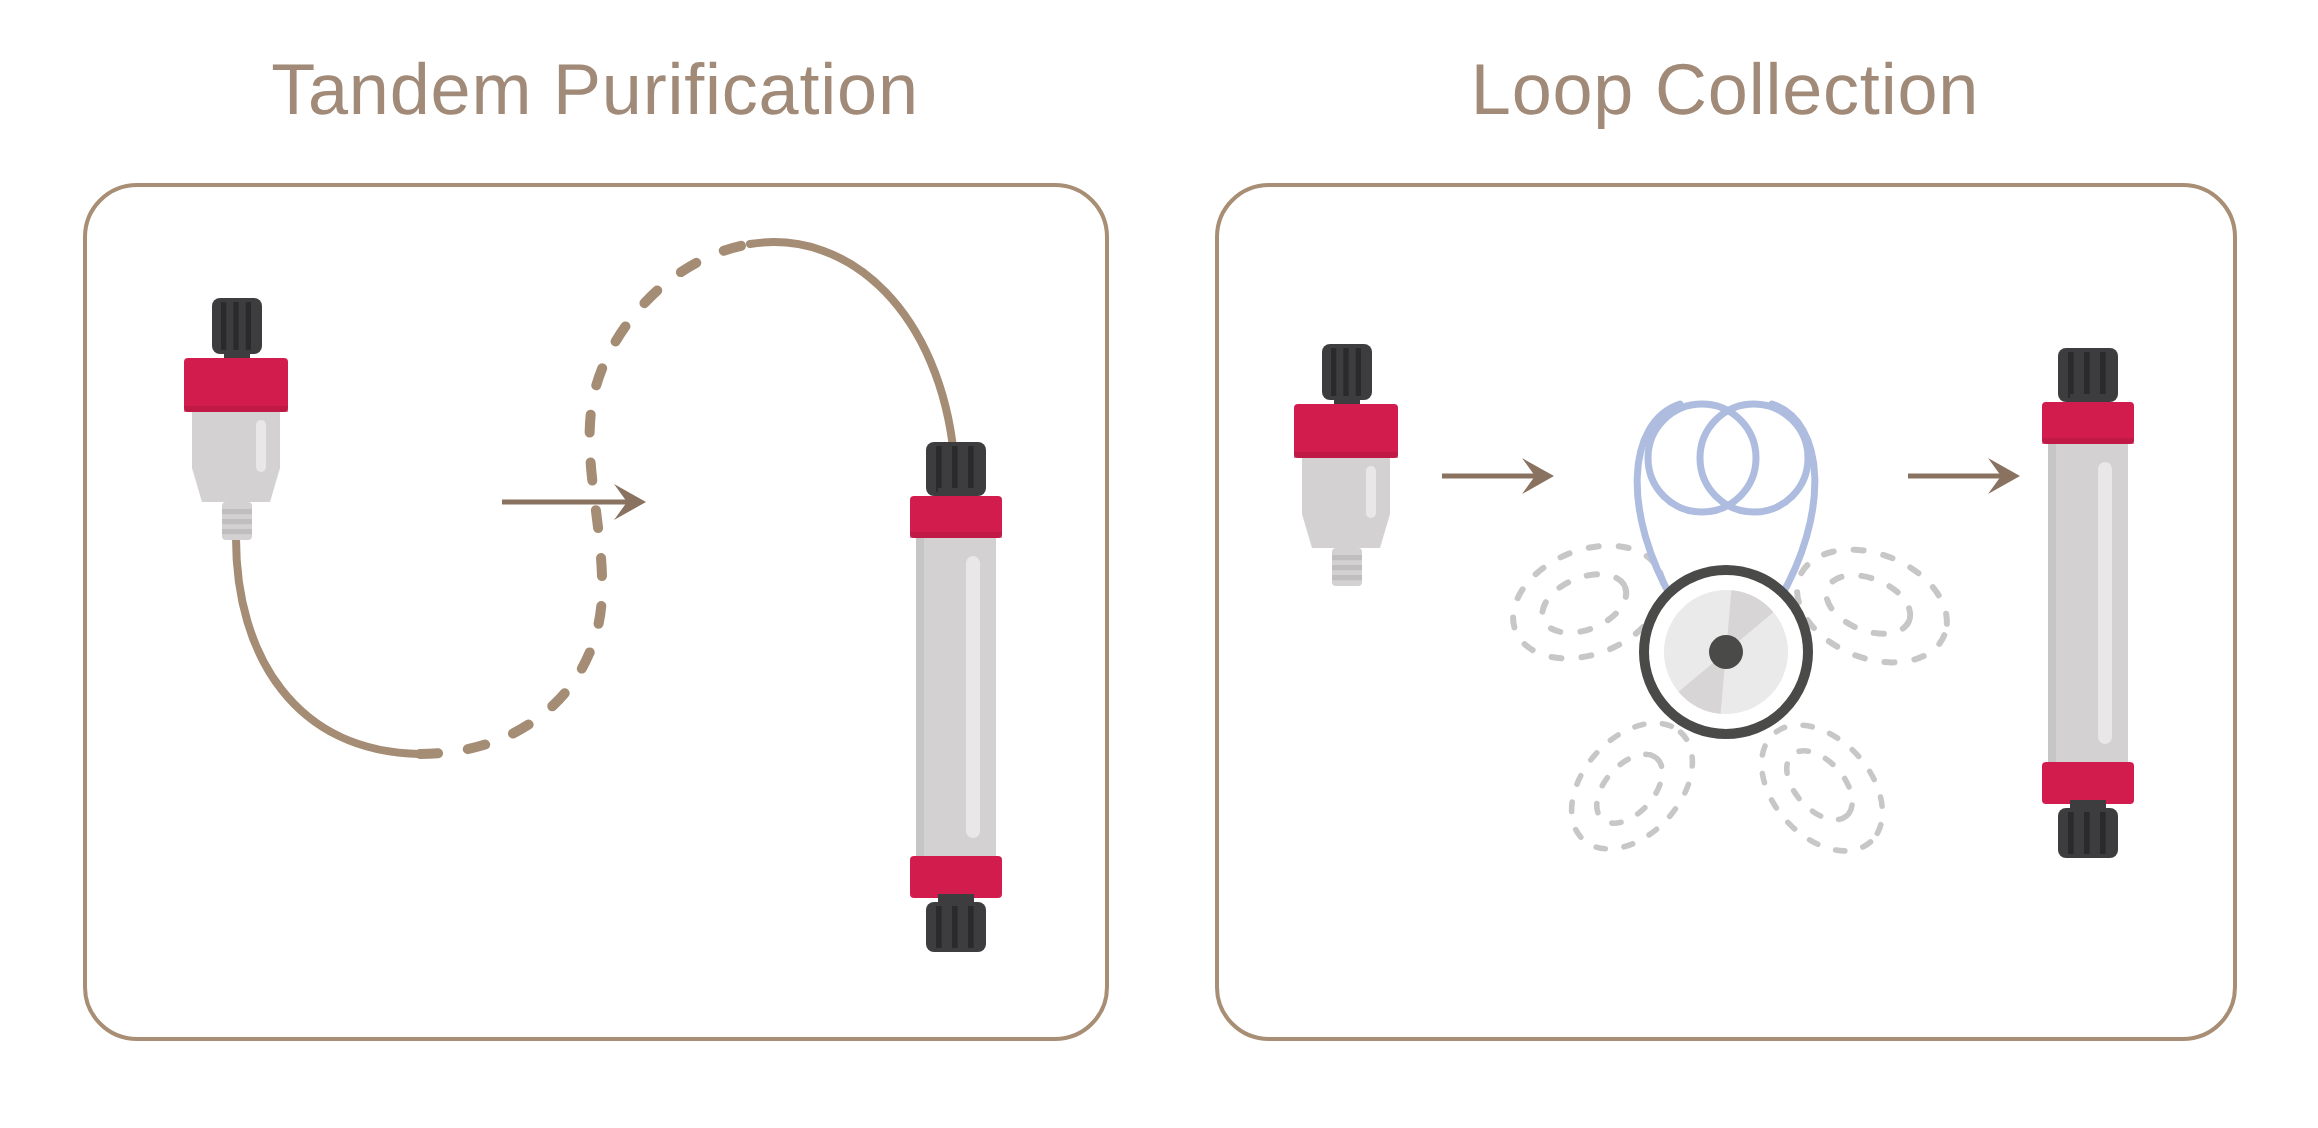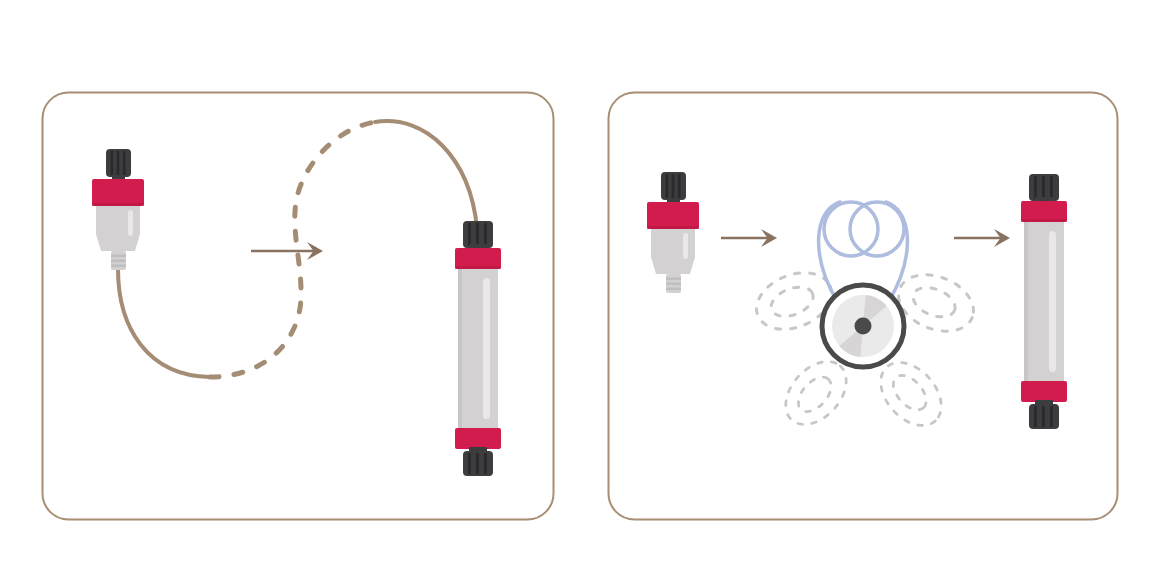--- a/index.html
+++ b/index.html
@@ -21,21 +21,23 @@
   }
   .panel-title.left{left:42px;width:511px;}
   .panel-title.right{left:608px;width:509px;}
   svg{position:absolute;left:0;top:0;}
 </style>
 </head>
 <body>
 
 <div class="canvas">
 
+  <div class="panel-title left">Tandem Purification</div>
 
+  <div class="panel-title right">Loop Collection</div>
 
   <svg width="1159" height="564" viewBox="0 0 1159 564">
 
     <defs>
 
       <g id="g-cartridge">
         <rect x="106" y="149" width="25" height="28" rx="4" style="fill:var(--knob-dark)"></rect>
         <rect x="110.5" y="151" width="2.6" height="24" style="fill:var(--knob-ridge)"></rect>
         <rect x="116.7" y="151" width="2.6" height="24" style="fill:var(--knob-ridge)"></rect>
         <rect x="122.9" y="151" width="2.6" height="24" style="fill:var(--knob-ridge)"></rect>

